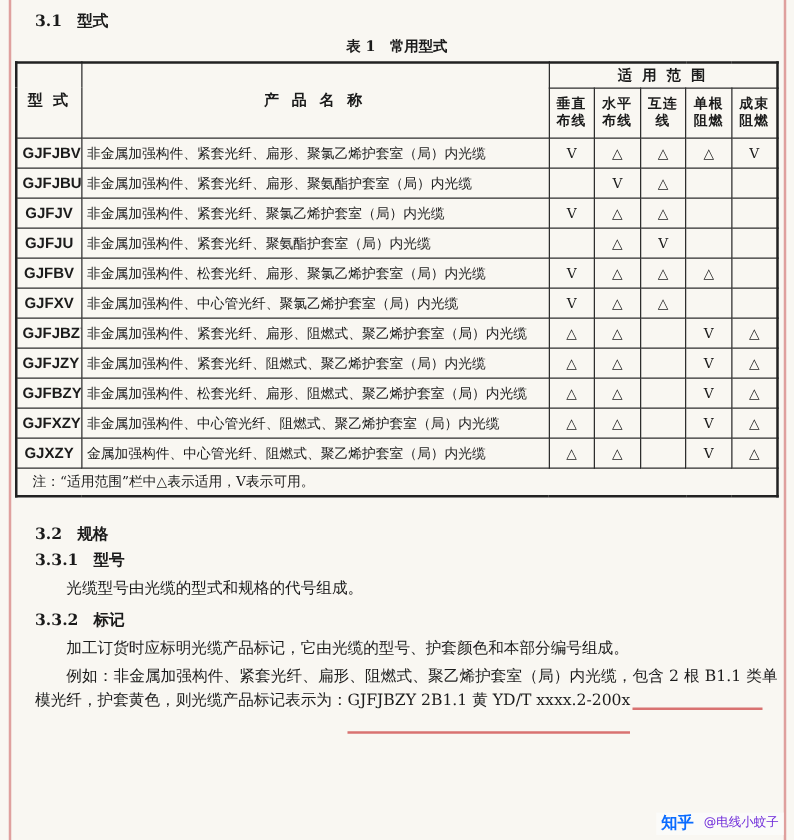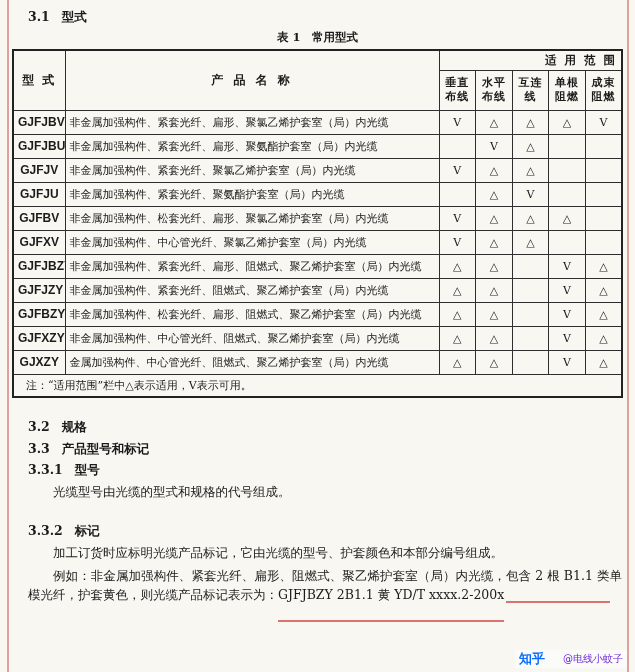--- a/index.html
+++ b/index.html
@@ -14,41 +14,41 @@
   .scan-line.right{right:6px}
 
   .sec-h{font-weight:bold;font-size:12.5px;margin:0 14px 0 28px;line-height:17px}
   .sec-h .num{margin-right:12px}
   .para{font-size:12.5px;line-height:19px;margin:4px 13px 0 28px;text-align:justify;text-indent:2em}
 
   #h31{margin-top:8px}
   #h32{margin-top:20px}
   #h33{margin-top:5px}
   #h331{margin-top:4px}
-  #h332{margin-top:21px}
+  #h332{margin-top:8px}
 
   .tbl-caption{margin-top:5px;text-align:center;font-weight:bold;font-size:11.5px;line-height:15px}
 
   table{border-collapse:collapse;table-layout:fixed;margin:4px 0 0 12px;width:611px;border:2px solid #222}
   th,td{border:1px solid #2e2e2e;padding:0 4px;overflow:hidden;box-sizing:border-box}
   th{font-weight:bold}
   .th-type{width:52px;font-size:12px;letter-spacing:2px;text-align:center}
   .th-name{width:374px;font-size:12px;letter-spacing:3px;text-align:center}
-  .th-scope{height:20px;font-size:11.5px;letter-spacing:2px;text-align:right}
+  .th-scope{height:20px;font-size:11.5px;letter-spacing:2px;text-align:center}
   .th-sub{width:37px;height:40px;font-size:11px;line-height:14px;text-align:center;white-space:pre-line;letter-spacing:1px}
   tr.data td{height:24px}
   td.code{text-align:center;font-weight:bold;font-size:12px;font-family:Liberation Sans, sans-serif}
   td.pname{font-size:11px}
   td.mark{text-align:center;font-size:11px}
   .note-cell{font-size:11px;height:22px;padding:3px 12px;text-align:left}
 
   .red-underline{border-bottom:2px solid rgba(205,70,70,.75);padding-bottom:18px}
 
   .watermark{
-    position:absolute;right:8px;bottom:4px;display:flex;align-items:center;gap:18px;
+    position:absolute;right:8px;bottom:4px;display:flex;align-items:center;gap:8px;
     background:rgba(252,252,250,.85);padding:1px 4px;
     font-family:"DejaVu Sans","Liberation Sans",sans-serif
   }
   .wm-logo{color:#0b6cff;font-weight:bold;font-size:13px;line-height:16px}
   .wm-handle{color:#6d28d9;font-size:10px;line-height:16px}
 </style>
 </head>
 <body>
 
 <div class="page">
@@ -185,23 +185,20 @@
       <tr>
         <td class="note-cell" colspan="7">注：“适用范围”栏中△表示适用，V表示可用。</td>
       </tr>
     </tbody>
   </table>
 
   <div class="sec-h" id="h32">
     <span class="num">3.2</span><span>规格</span>
   </div>
 
-  <div class="sec-h" id="h33">
-    <span class="num">3.3</span><span>产品型号和标记</span>
-  </div>
 
   <div class="sec-h" id="h331">
     <span class="num">3.3.1</span><span>型号</span>
   </div>
   <div class="para">光缆型号由光缆的型式和规格的代号组成。</div>
 
   <div class="sec-h" id="h332">
     <span class="num">3.3.2</span><span>标记</span>
   </div>
   <div class="para">加工订货时应标明光缆产品标记，它由光缆的型号、护套颜色和本部分编号组成。</div>

